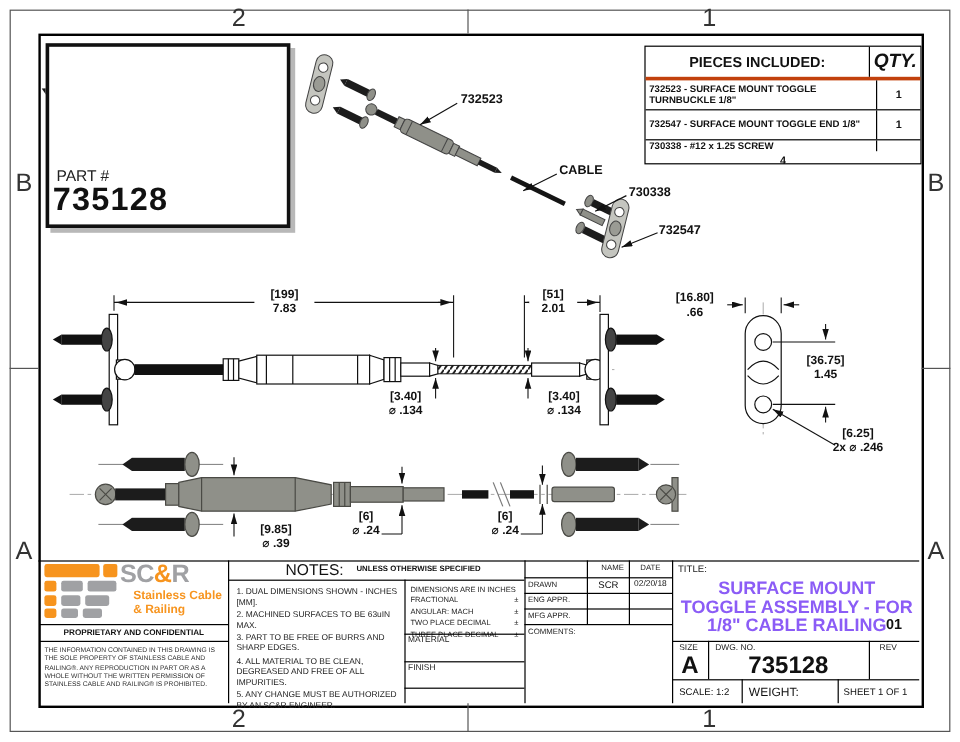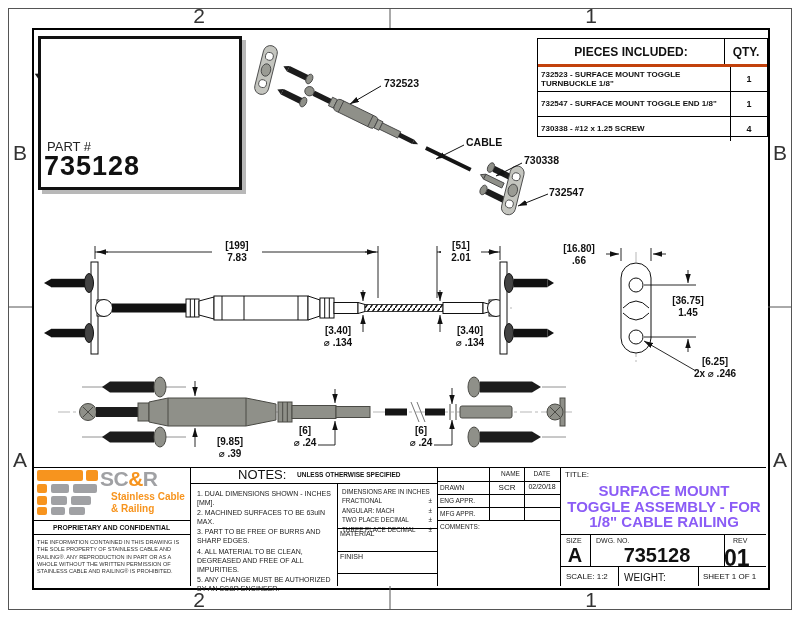--- a/index.html
+++ b/index.html
@@ -12,23 +12,23 @@
   svg.layer{left:0;top:0;pointer-events:none;}
   
   .part-box{left:38px;top:36px;width:198px;height:148px;border:3px solid #111;background:#fff;
             box-shadow:4px 4px 0 rgba(0,0,0,0.28);}
   .part-label{left:47px;top:139px;font-size:13px;color:#222;}
   .part-number{left:44px;top:151px;font-size:27px;font-weight:bold;letter-spacing:1px;}
   
   .ptable{left:537px;top:38px;width:229px;height:97px;border:1px solid #000;background:#fff;}
   .ptable .hdr{display:flex;height:25px;border-bottom:3px solid #c2410c;font-weight:bold;justify-content:flex-end;}
   .ptable .hdr .c1{width:186px;border-right:1px solid #000;display:flex;align-items:center;justify-content:center;font-size:12px;}
-  .ptable .hdr .c2{flex:1;display:flex;align-items:center;justify-content:center;font-size:12px;}
+  .ptable .hdr .c2{flex:1;display:flex;align-items:center;justify-content:center;font-size:16px;font-style:italic;}
   .ptable .row{display:flex;height:24px;border-bottom:1px solid #000;}
-  .ptable .row:last-child{border-bottom:none;}
+  .ptable .row:last-child{border-bottom:none;flex-direction:column;}
   .ptable .row .c1{width:186px;border-right:1px solid #000;font-size:8px;font-weight:600;
                    display:flex;align-items:center;padding:0 3px;line-height:1.15;}
   .ptable .row .c2{flex:1;display:flex;align-items:center;justify-content:center;font-size:9px;font-weight:600;}
   
   .dim{font-size:10px;font-weight:bold;text-align:center;line-height:1.22;}
   .dim.bgw{background:#fff;}
   .plabel{font-size:10.5px;font-weight:bold;}
   .small-label{font-size:7px;color:#222;}
   .notes-hdr{font-size:13px;font-weight:500;}
   .notes-sub{font-size:6.5px;font-weight:600;}
@@ -477,21 +477,21 @@
     <div>1/8" CABLE RAILING</div>
   </div>
   <div class="abs hline" style="left:560px;top:534px;width:206px;"></div>
   <div class="abs vline" style="left:590px;top:534px;height:32px;"></div>
   <div class="abs vline" style="left:724px;top:534px;height:32px;"></div>
   <div class="abs small-label" style="left:566px;top:537px;">SIZE</div>
   <div class="abs big-val" style="left:560px;top:544px;width:30px;text-align:center;font-size:20px;">A</div>
   <div class="abs small-label" style="left:596px;top:537px;">DWG.  NO.</div>
   <div class="abs big-val" style="left:590px;top:544px;width:134px;text-align:center;font-size:20px;">735128</div>
   <div class="abs small-label" style="left:733px;top:537px;">REV</div>
-  <div class="abs big-val" style="left:724px;top:545px;width:42px;text-align:left;font-size:23px;">01</div>
+  <div class="abs big-val" style="left:724px;top:513px;width:42px;text-align:center;font-size:12px;">01</div>
   <div class="abs hline" style="left:560px;top:566px;width:206px;"></div>
   <div class="abs vline" style="left:618px;top:566px;height:20px;"></div>
   <div class="abs vline" style="left:698px;top:566px;height:20px;"></div>
   <div class="abs" style="left:566px;top:572px;font-size:8px;">SCALE: 1:2</div>
   <div class="abs" style="left:624px;top:572px;font-size:10px;">WEIGHT:</div>
   <div class="abs" style="left:703px;top:572px;font-size:8px;">SHEET 1 OF 1</div>
 
 </div>
 
 </body></html>

